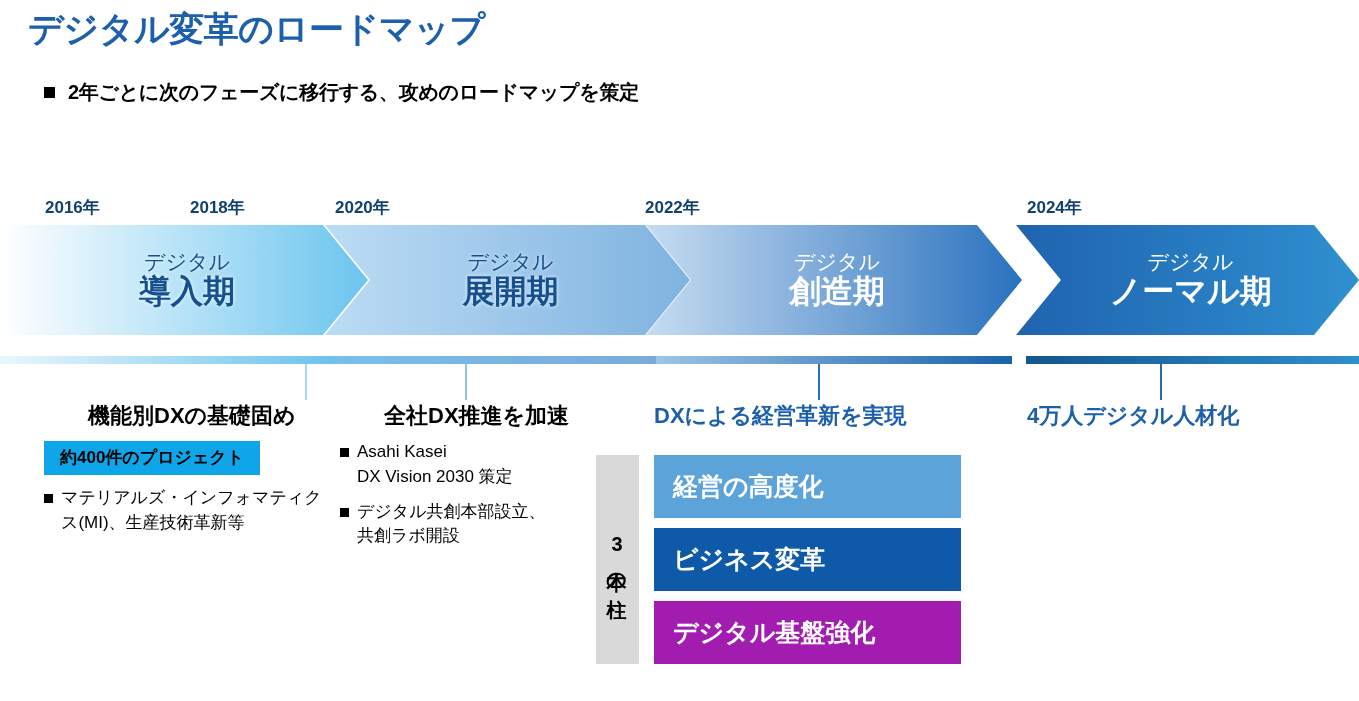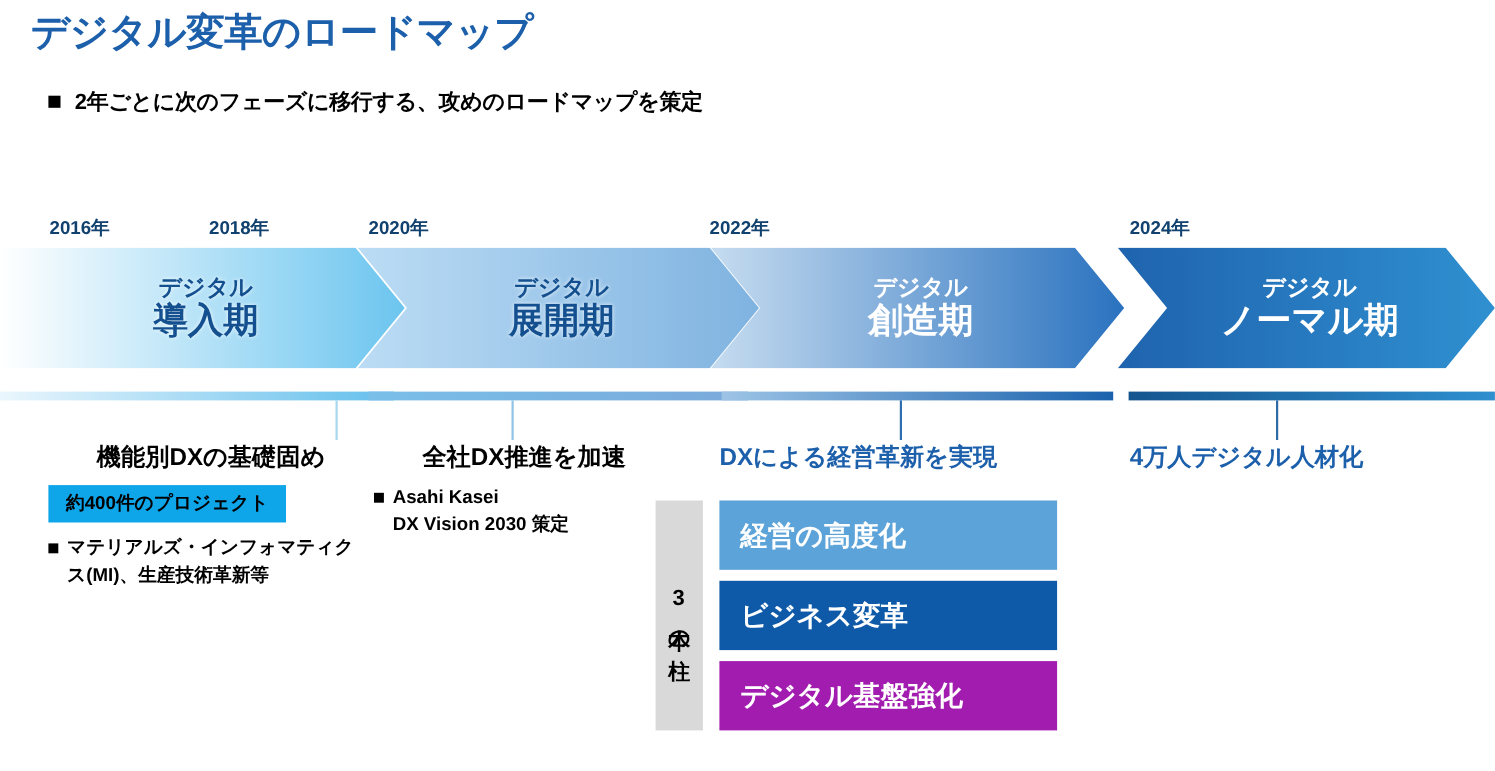--- a/index.html
+++ b/index.html
@@ -76,21 +76,21 @@
   }
   .chev-label {
     text-align: center;
     line-height: 1.06;
     white-space: nowrap;
     padding-left: 6px;
   }
   .chev-small {
     display: block;
     font-size: 21px;
-    font-weight: bold;
+    font-weight: normal;
     margin-bottom: 1px;
   }
   .chev-big {
     display: block;
     font-size: 32px;
     font-weight: bold;
   }
   .chev-dark-text { color: #14508f; text-shadow: 0 0 4px rgba(255,255,255,.85); }
   .chev-light-text { color: #ffffff; }
 
@@ -134,21 +134,21 @@
     margin: 0;
     padding: 0;
     list-style: none;
   }
   .bullet-item {
     display: flex;
     align-items: flex-start;
     gap: 8px;
     margin-top: 11px;
     font-size: 17px;
-    font-weight: bold;
+    font-weight: normal;
     line-height: 1.42;
     color: #000000;
   }
   .bullet-item .sq-bullet {
     width: 9px;
     height: 9px;
     margin-top: 8px;
   }
   .bullet-text { white-space: pre-line; }
 
@@ -263,20 +263,25 @@
         </div>
       </div></div>
     <div class="col" style="left: 340px; top: 403px;">
       <div class="col-head head-black">全社DX推進を加速</div>
       <div class="bullet-list">
         <div class="bullet-item">
           <span class="sq-bullet"></span>
           <span class="bullet-text">Asahi Kasei
 DX Vision 2030 策定</span>
         </div>
+        <div class="bullet-item">
+          <span class="sq-bullet"></span>
+          <span class="bullet-text">デジタル共創本部設立、
+共創ラボ開設</span>
+        </div>
       </div>
     </div>
     <div class="col" style="left: 654px; top: 403px;">
       <div class="col-head head-blue">DXによる経営革新を実現</div>
     </div>
     <div class="col" style="left: 1027px; top: 403px;">
       <div class="col-head head-blue">4万人デジタル人材化</div>
     </div>
   </div>
 

